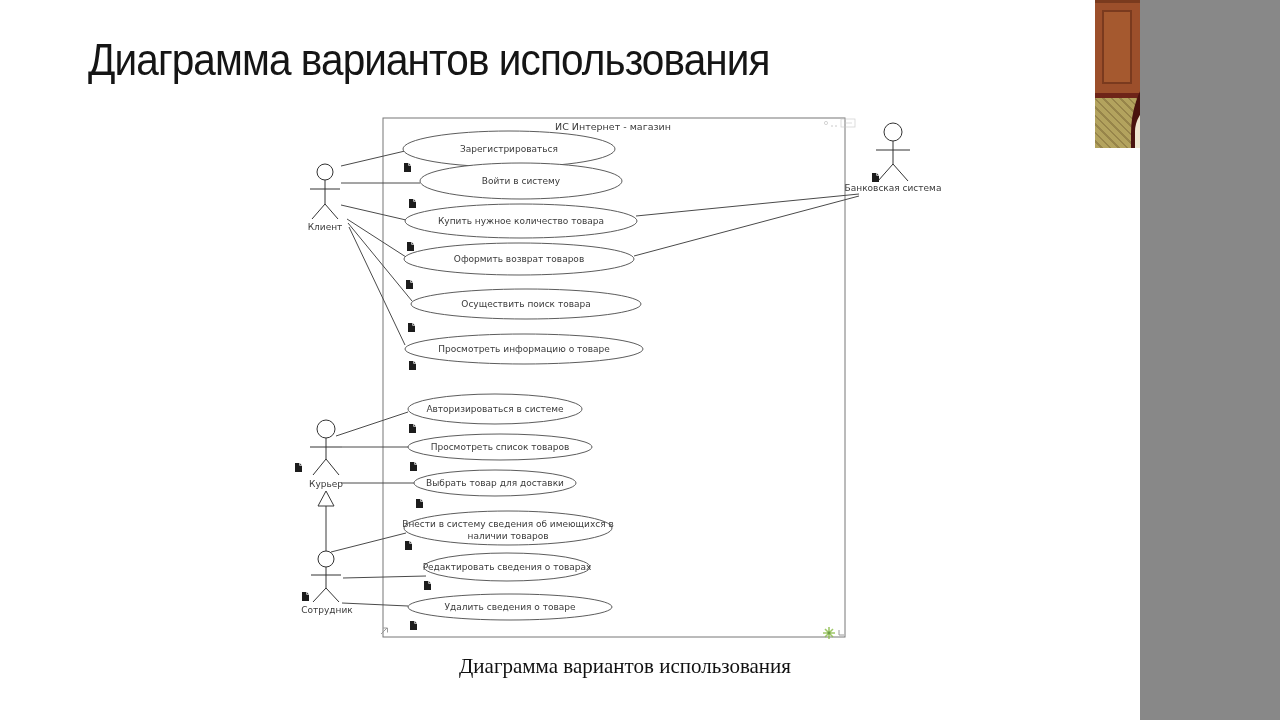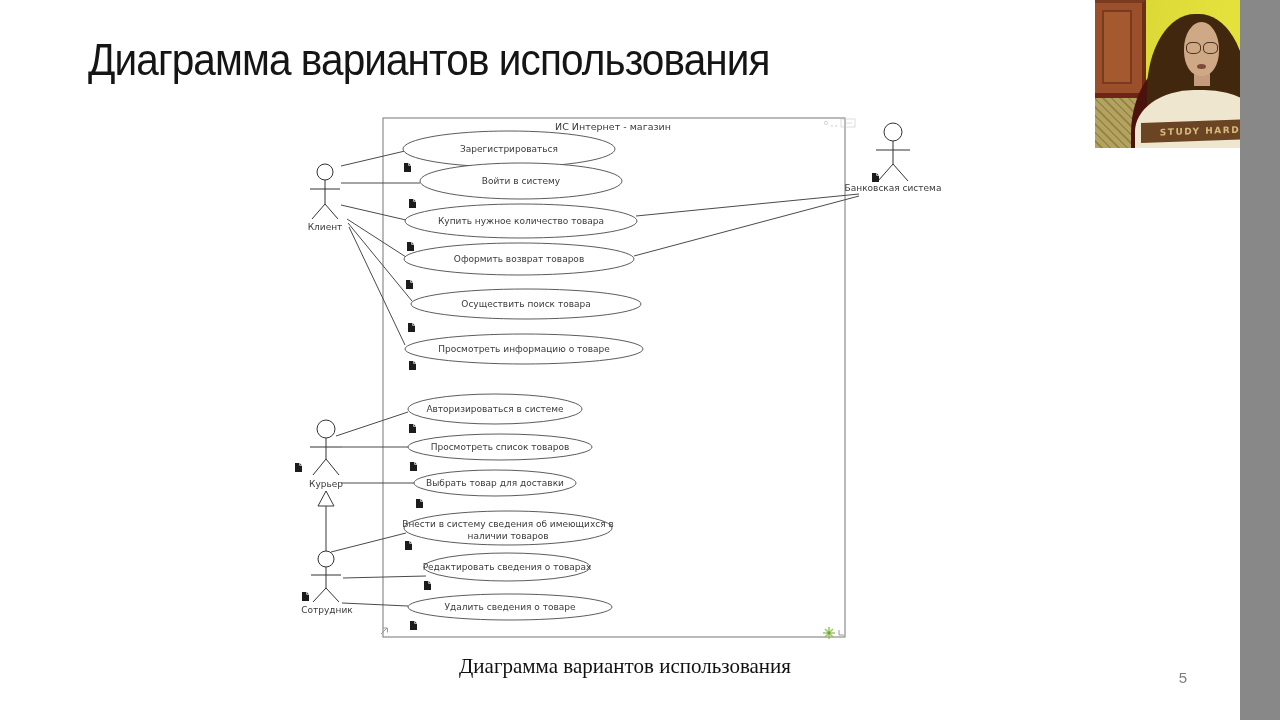--- a/index.html
+++ b/index.html
@@ -1,17 +1,17 @@
 <!DOCTYPE html>
 <html><head>
 <meta charset="utf-8">
 <style>
   html,body{margin:0;padding:0;background:#888;}
   .slide{
-    position:relative; width:1240px; height:720px; background:#ffffff;
+    position:relative; width:1140px; height:720px; background:#ffffff;
     overflow:hidden; font-family:"Liberation Sans", sans-serif;
   }
   .slide-title{
     position:absolute; left:88px; top:34px; font-size:45px; font-weight:400;
     color:#151515; letter-spacing:-1px; transform:scaleX(.9); transform-origin:left top;
     white-space:nowrap;
   }
   .diagram-svg{position:absolute; left:0; top:0;}
   .caption{
     position:absolute; left:375px; top:654px; width:500px; text-align:center;

